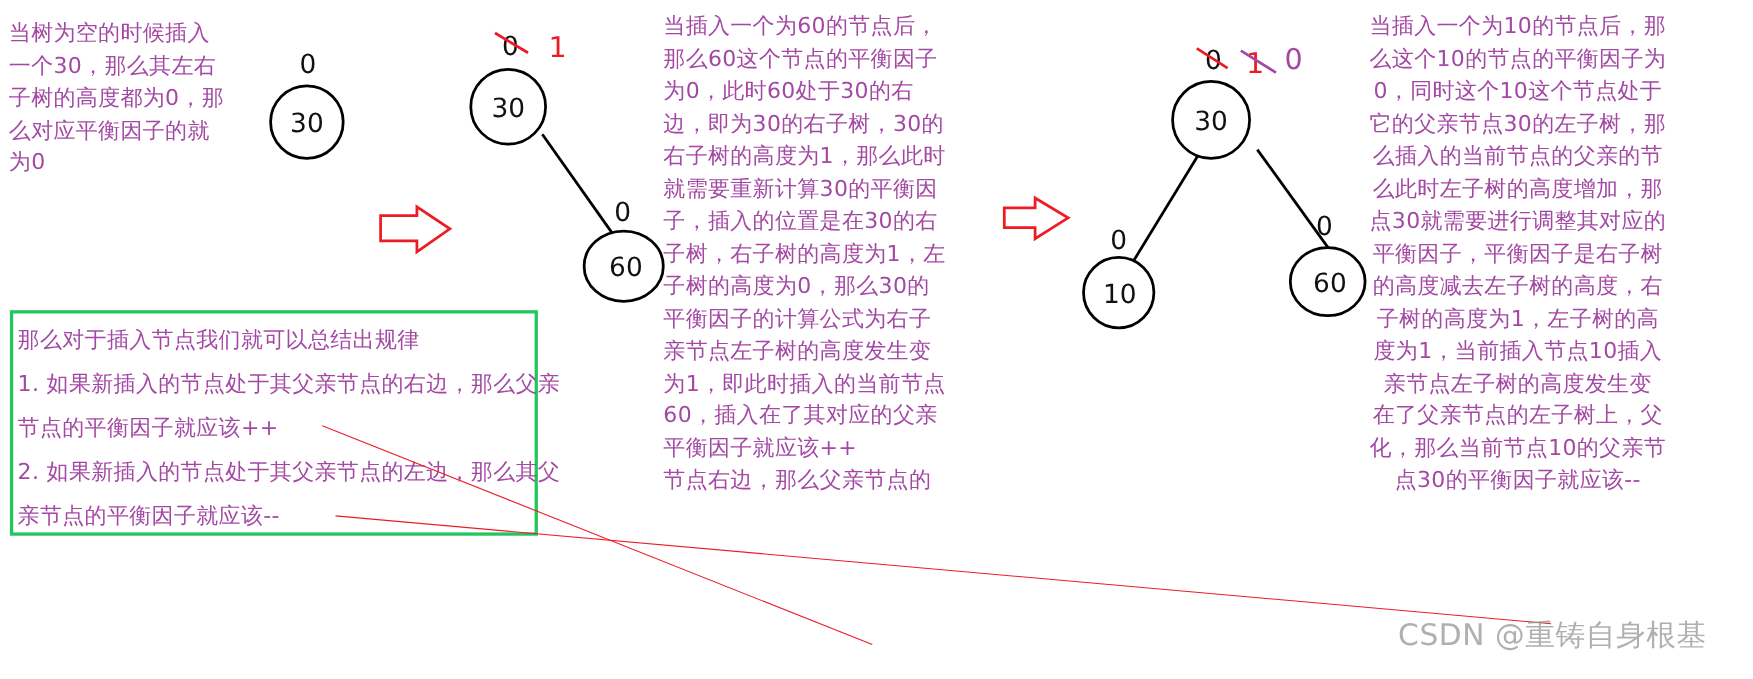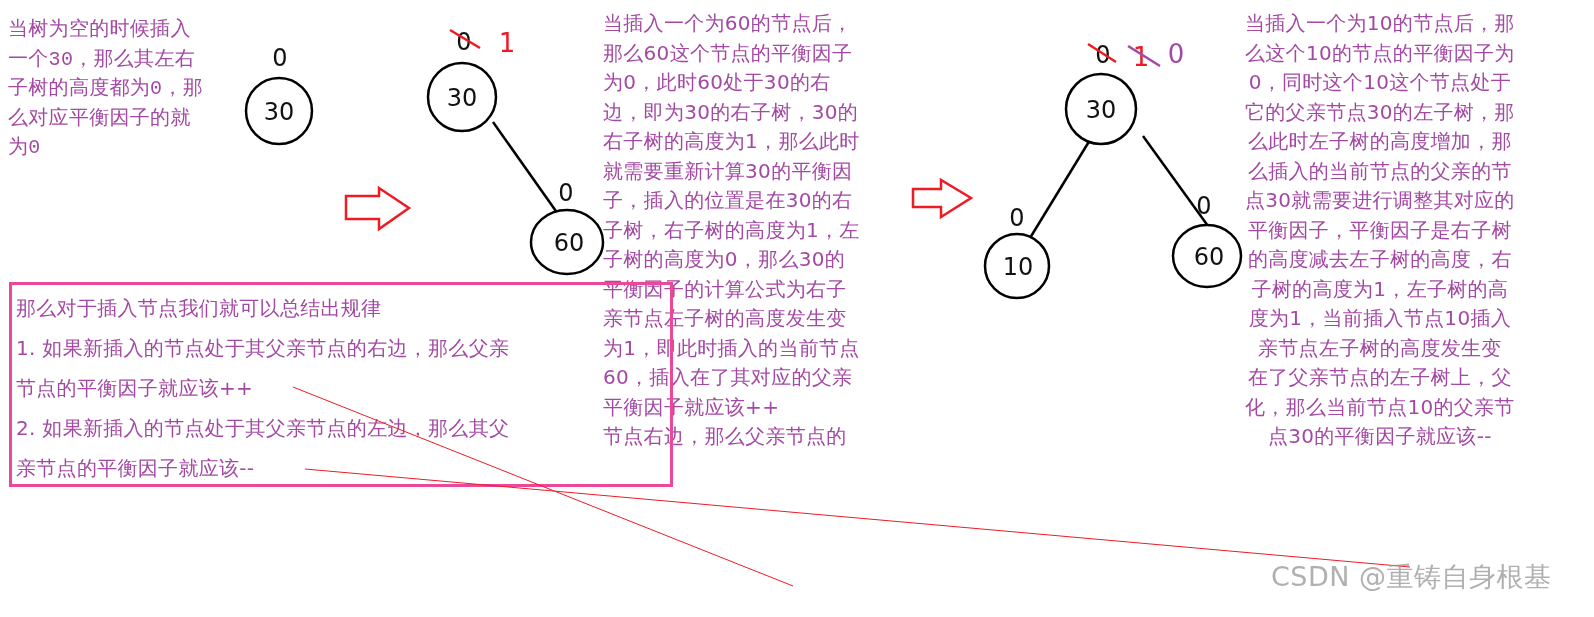--- a/index.html
+++ b/index.html
@@ -2,25 +2,25 @@
 <html><head>
 <meta charset="utf-8">
 <style>
   html, body { margin: 0; padding: 0; background: #ffffff; }
   body { width: 1594px; height: 617px; position: relative; overflow: hidden;
          font-family: "DejaVu Sans", "Liberation Sans", sans-serif; }
   .canvas { position: absolute; left: 0; top: 0; width: 1594px; height: 617px; }
   svg.overlay { position: absolute; left: 0; top: 0; width: 1594px; height: 617px; }
   .para { position: absolute; color: #a349a4; font-size: 20px; line-height: 29.5px; letter-spacing: 0.3px; }
   .para .line { display: block; white-space: nowrap; }
-  #p1 { left: 8px; top: 15px; font-family: Liberation Mono, monospace; }
+  #p1 { left: 8px; top: 15px; }
   #p2 { left: 603px; top: 9px; }
   #p3 { left: 1245px; top: 9px; text-align: center; }
-  .rulebox { position: absolute; left: 9px; top: 282px; width: 664px; height: 205px;
-             border: 3px solid #ec4899; box-sizing: border-box; }
+  .rulebox { position: absolute; left: 9px; top: 282px; width: 480px; height: 205px;
+             border: 3px solid #22c55e; box-sizing: border-box; }
   .rulebox .para { position: absolute; left: 4px; top: 3px; line-height: 40px; font-size: 20px; }
   .watermark { position: absolute; left: 1271px; top: 559px; color: rgba(150,150,150,0.75);
                font-size: 27px; letter-spacing: 0.5px; white-space: nowrap; }
   svg text { font-family: "DejaVu Sans", "Liberation Sans", sans-serif; }
 </style>
 </head>
 <body>
 
 <div class="canvas">
 
@@ -48,22 +48,22 @@
     <span class="line">60，插入在了其对应的父亲</span>
     <span class="line">平衡因子就应该++</span>
     <span class="line">节点右边，那么父亲节点的</span>
   </div>
 
   <div class="para" id="p3">
     <span class="line">当插入一个为10的节点后，那</span>
     <span class="line">么这个10的节点的平衡因子为</span>
     <span class="line">0，同时这个10这个节点处于</span>
     <span class="line">它的父亲节点30的左子树，那</span>
+    <span class="line">么插入的当前节点的父亲的节</span>
     <span class="line">么此时左子树的高度增加，那</span>
-    <span class="line">么插入的当前节点的父亲的节</span>
     <span class="line">点30就需要进行调整其对应的</span>
     <span class="line">平衡因子，平衡因子是右子树</span>
     <span class="line">的高度减去左子树的高度，右</span>
     <span class="line">子树的高度为1，左子树的高</span>
     <span class="line">度为1，当前插入节点10插入</span>
     <span class="line">亲节点左子树的高度发生变</span>
     <span class="line">在了父亲节点的左子树上，父</span>
     <span class="line">化，那么当前节点10的父亲节</span>
     <span class="line">点30的平衡因子就应该--</span>
   </div>

